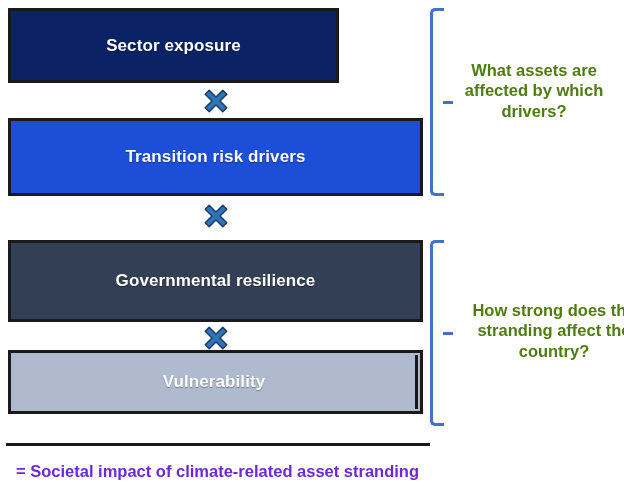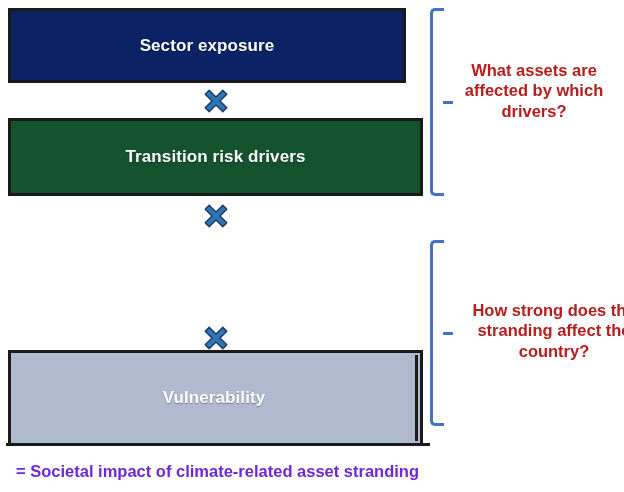--- a/index.html
+++ b/index.html
@@ -32,33 +32,33 @@
   .box-label {
     color: #ffffff;
     font-weight: bold;
     font-size: 17px;
     letter-spacing: 0.1px;
     text-align: center;
     text-shadow: 0 1px 1px rgba(0,0,0,0.35);
   }
 
   #box-sector {
-    left: 8px;  top: 8px;   width: 398px; height: 75px;
+    left: 8px;  top: 8px;   width: 331px; height: 75px;
     background: #0b2265;
   }
   #box-drivers {
     left: 8px;  top: 118px; width: 415px; height: 78px;
-    background: #14532d;
+    background: #1d4ed8;
   }
   #box-gov {
     left: 8px;  top: 240px; width: 415px; height: 82px;
     background: #333f54;
   }
   #box-bottom {
-    left: 8px;  top: 350px; width: 415px; height: 96px;
+    left: 8px;  top: 350px; width: 415px; height: 64px;
     background: #afbace;
     padding: 2px;
   }
   #box-bottom .half {
     flex: 1 1 0;
     height: 100%;
     display: flex;
     align-items: center;
     justify-content: center;
     box-sizing: border-box;
@@ -101,21 +101,21 @@
   }
   #bracket-top    { top: 8px;   height: 188px; }
   #bracket-bottom { top: 240px; height: 186px; }
 
   
   .bracket-caption {
     position: absolute;
     left: 448px;
     width: 172px;
     text-align: center;
-    color: #b91c1c;
+    color: #4d7c0f;
     font-size: 16.5px;
     font-weight: bold;
     line-height: 1.24;
   }
   #caption-top    { top: 60px; }
   #caption-bottom { top: 300px; margin-left: 20px; }
 
   
   #sum-rule {
     position: absolute;
@@ -153,20 +153,23 @@
   <div class="box" id="box-drivers">
     <span class="box-label">Transition risk drivers</span>
   </div>
 
   <div class="xmark" id="x-2">
     <svg viewBox="0 0 26 26" xmlns="http://www.w3.org/2000/svg">
       <path d="M6.2 2.2 L13 9 L19.8 2.2 L23.8 6.2 L17 13 L23.8 19.8 L19.8 23.8 L13 17 L6.2 23.8 L2.2 19.8 L9 13 L2.2 6.2 Z" fill="#2e75b6" stroke="#1f3864" stroke-width="1.4" stroke-linejoin="round"></path>
     </svg>
   </div>
 
+  <div class="box" id="box-gov">
+    <span class="box-label">Governmental resilience</span>
+  </div>
 
   <div class="xmark" id="x-3">
     <svg viewBox="0 0 26 26" xmlns="http://www.w3.org/2000/svg">
       <path d="M6.2 2.2 L13 9 L19.8 2.2 L23.8 6.2 L17 13 L23.8 19.8 L19.8 23.8 L13 17 L6.2 23.8 L2.2 19.8 L9 13 L2.2 6.2 Z" fill="#2e75b6" stroke="#1f3864" stroke-width="1.4" stroke-linejoin="round"></path>
     </svg>
   </div>
 
   <div class="box" id="box-bottom">
     <div class="half left">
       <span class="box-label">Vulnerability</span>

